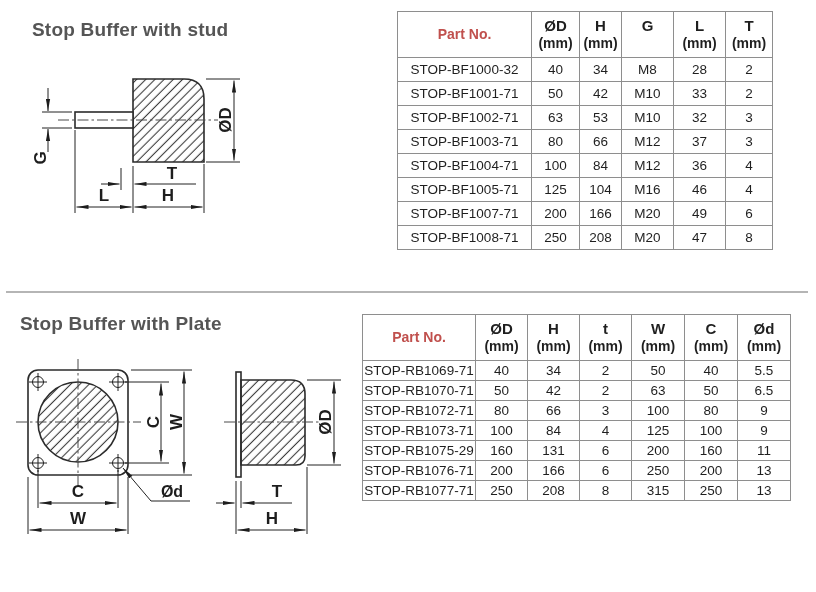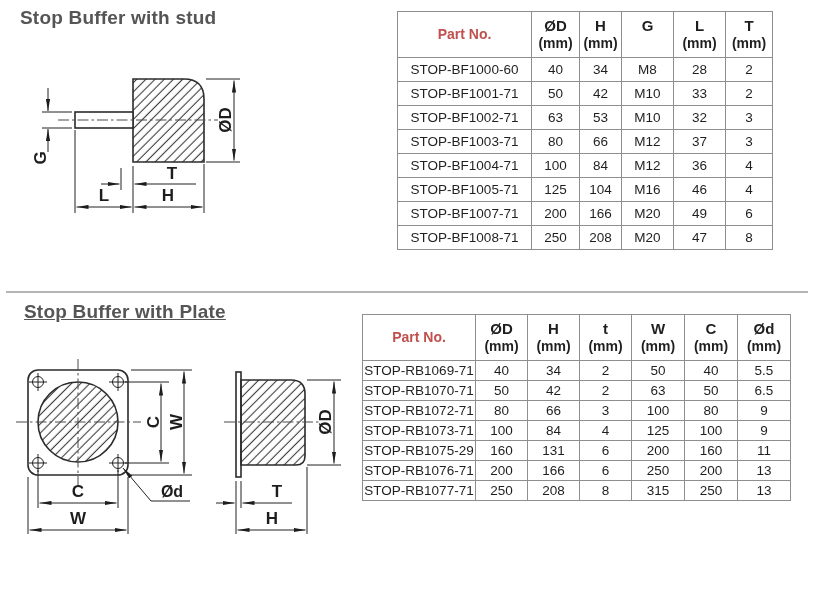--- a/index.html
+++ b/index.html
@@ -1,20 +1,20 @@
 <!DOCTYPE html>
 <html><head>
 <meta charset="utf-8">
 <style>
   html,body{margin:0;padding:0;background:#fff;}
   .stage{position:relative;width:816px;height:592px;background:#ffffff;overflow:hidden;
          font-family:"Liberation Sans", sans-serif;}
-  .sec-title{position:absolute;margin:4px;font-size:19px;font-weight:bold;color:#555;letter-spacing:.2px;}
+  .sec-title{position:absolute;margin:16px;font-size:19px;font-weight:bold;color:#555;letter-spacing:.2px;}
   #title1{left:16px;top:3px;}
-  #title2{left:20px;top:297px;text-decoration:underline;}
+  #title2{left:4px;top:297px;}
   .sep{position:absolute;left:6px;top:291px;width:802px;height:2px;background:#b5b5b5;}
   .diag{position:absolute;}
   #svg1{left:30px;top:72px;width:215px;height:146px;}
   #svg2{left:14px;top:356px;width:336px;height:182px;}
   .thin{stroke:#222;stroke-width:1;fill:none;}
   .thick{stroke:#2b2b2b;stroke-width:1.6;}
   .cl{stroke:#4a4a4a;stroke-width:1;stroke-dasharray:11,3,2.5,3;fill:none;}
   .dim{font-family:"Liberation Sans",sans-serif;font-size:17px;font-weight:bold;fill:#1d1d1d;}
   .dims{font-size:16px;}
   .tblwrap{position:absolute;}
@@ -111,21 +111,21 @@
               <div class="hu">(mm)</div>
             </th>
             <th>
               <div class="hl">T</div>
               <div class="hu">(mm)</div>
             </th>
           </tr>
         </thead>
         <tbody>
           <tr>
-            <td>STOP-BF1000-60</td>
+            <td>STOP-BF1000-32</td>
             <td>40</td>
             <td>34</td>
             <td>M8</td>
             <td>28</td>
             <td>2</td>
           </tr>
           <tr>
             <td>STOP-BF1001-71</td>
             <td>50</td>
             <td>42</td>

